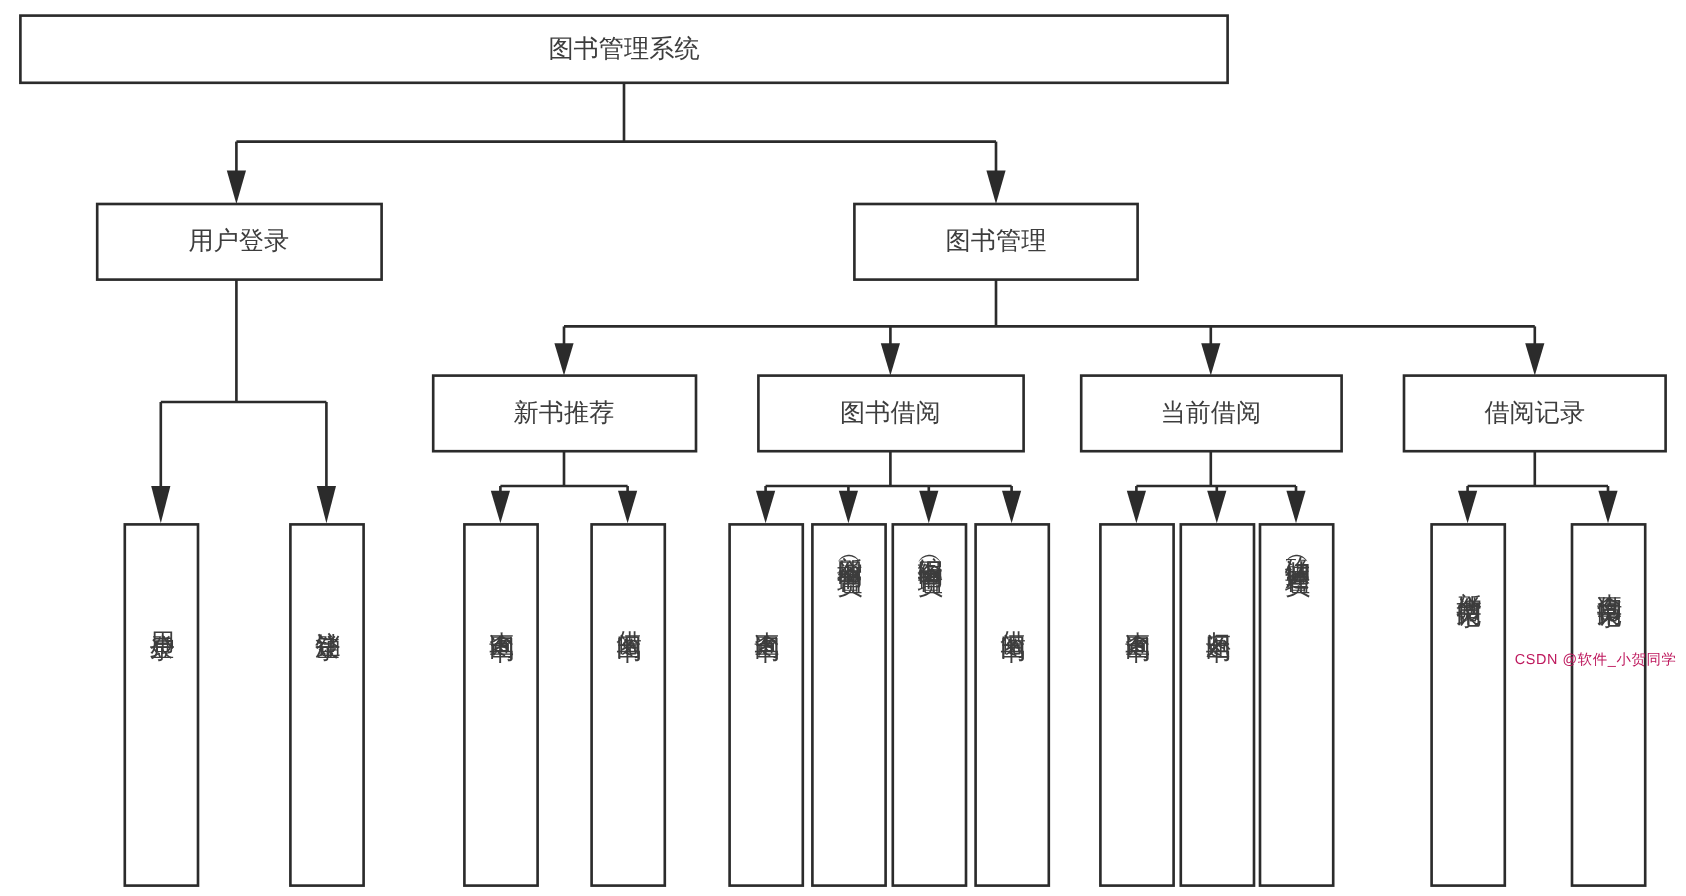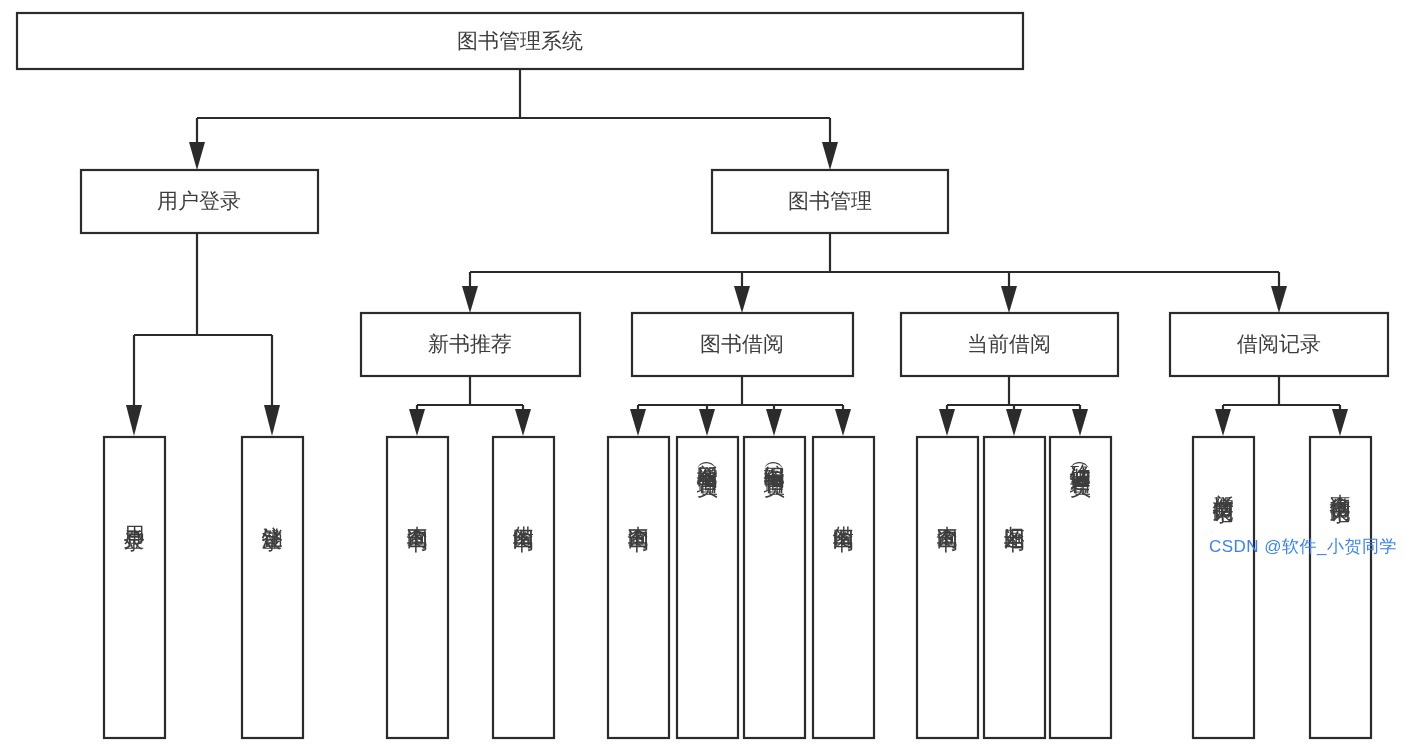--- a/index.html
+++ b/index.html
@@ -65,22 +65,22 @@
     line-height: 1.12;
     color: #3d3d3d;
     letter-spacing: 2px;
     white-space: nowrap;
   }
   .watermark {
     position: absolute;
     right: 8px;
     bottom: 6px;
     font-family: "Liberation Sans", "DejaVu Sans", sans-serif;
-    font-size: 17px;
-    color: #3b82f6;
+    font-size: 12px;
+    color: #be185d;
     letter-spacing: 0.5px;
     user-select: none;
   }
 </style>
 </head>
 <body>
 
 <div id="diagram-root">
 
   <svg id="flow-svg" viewBox="0 0 1405 747">

